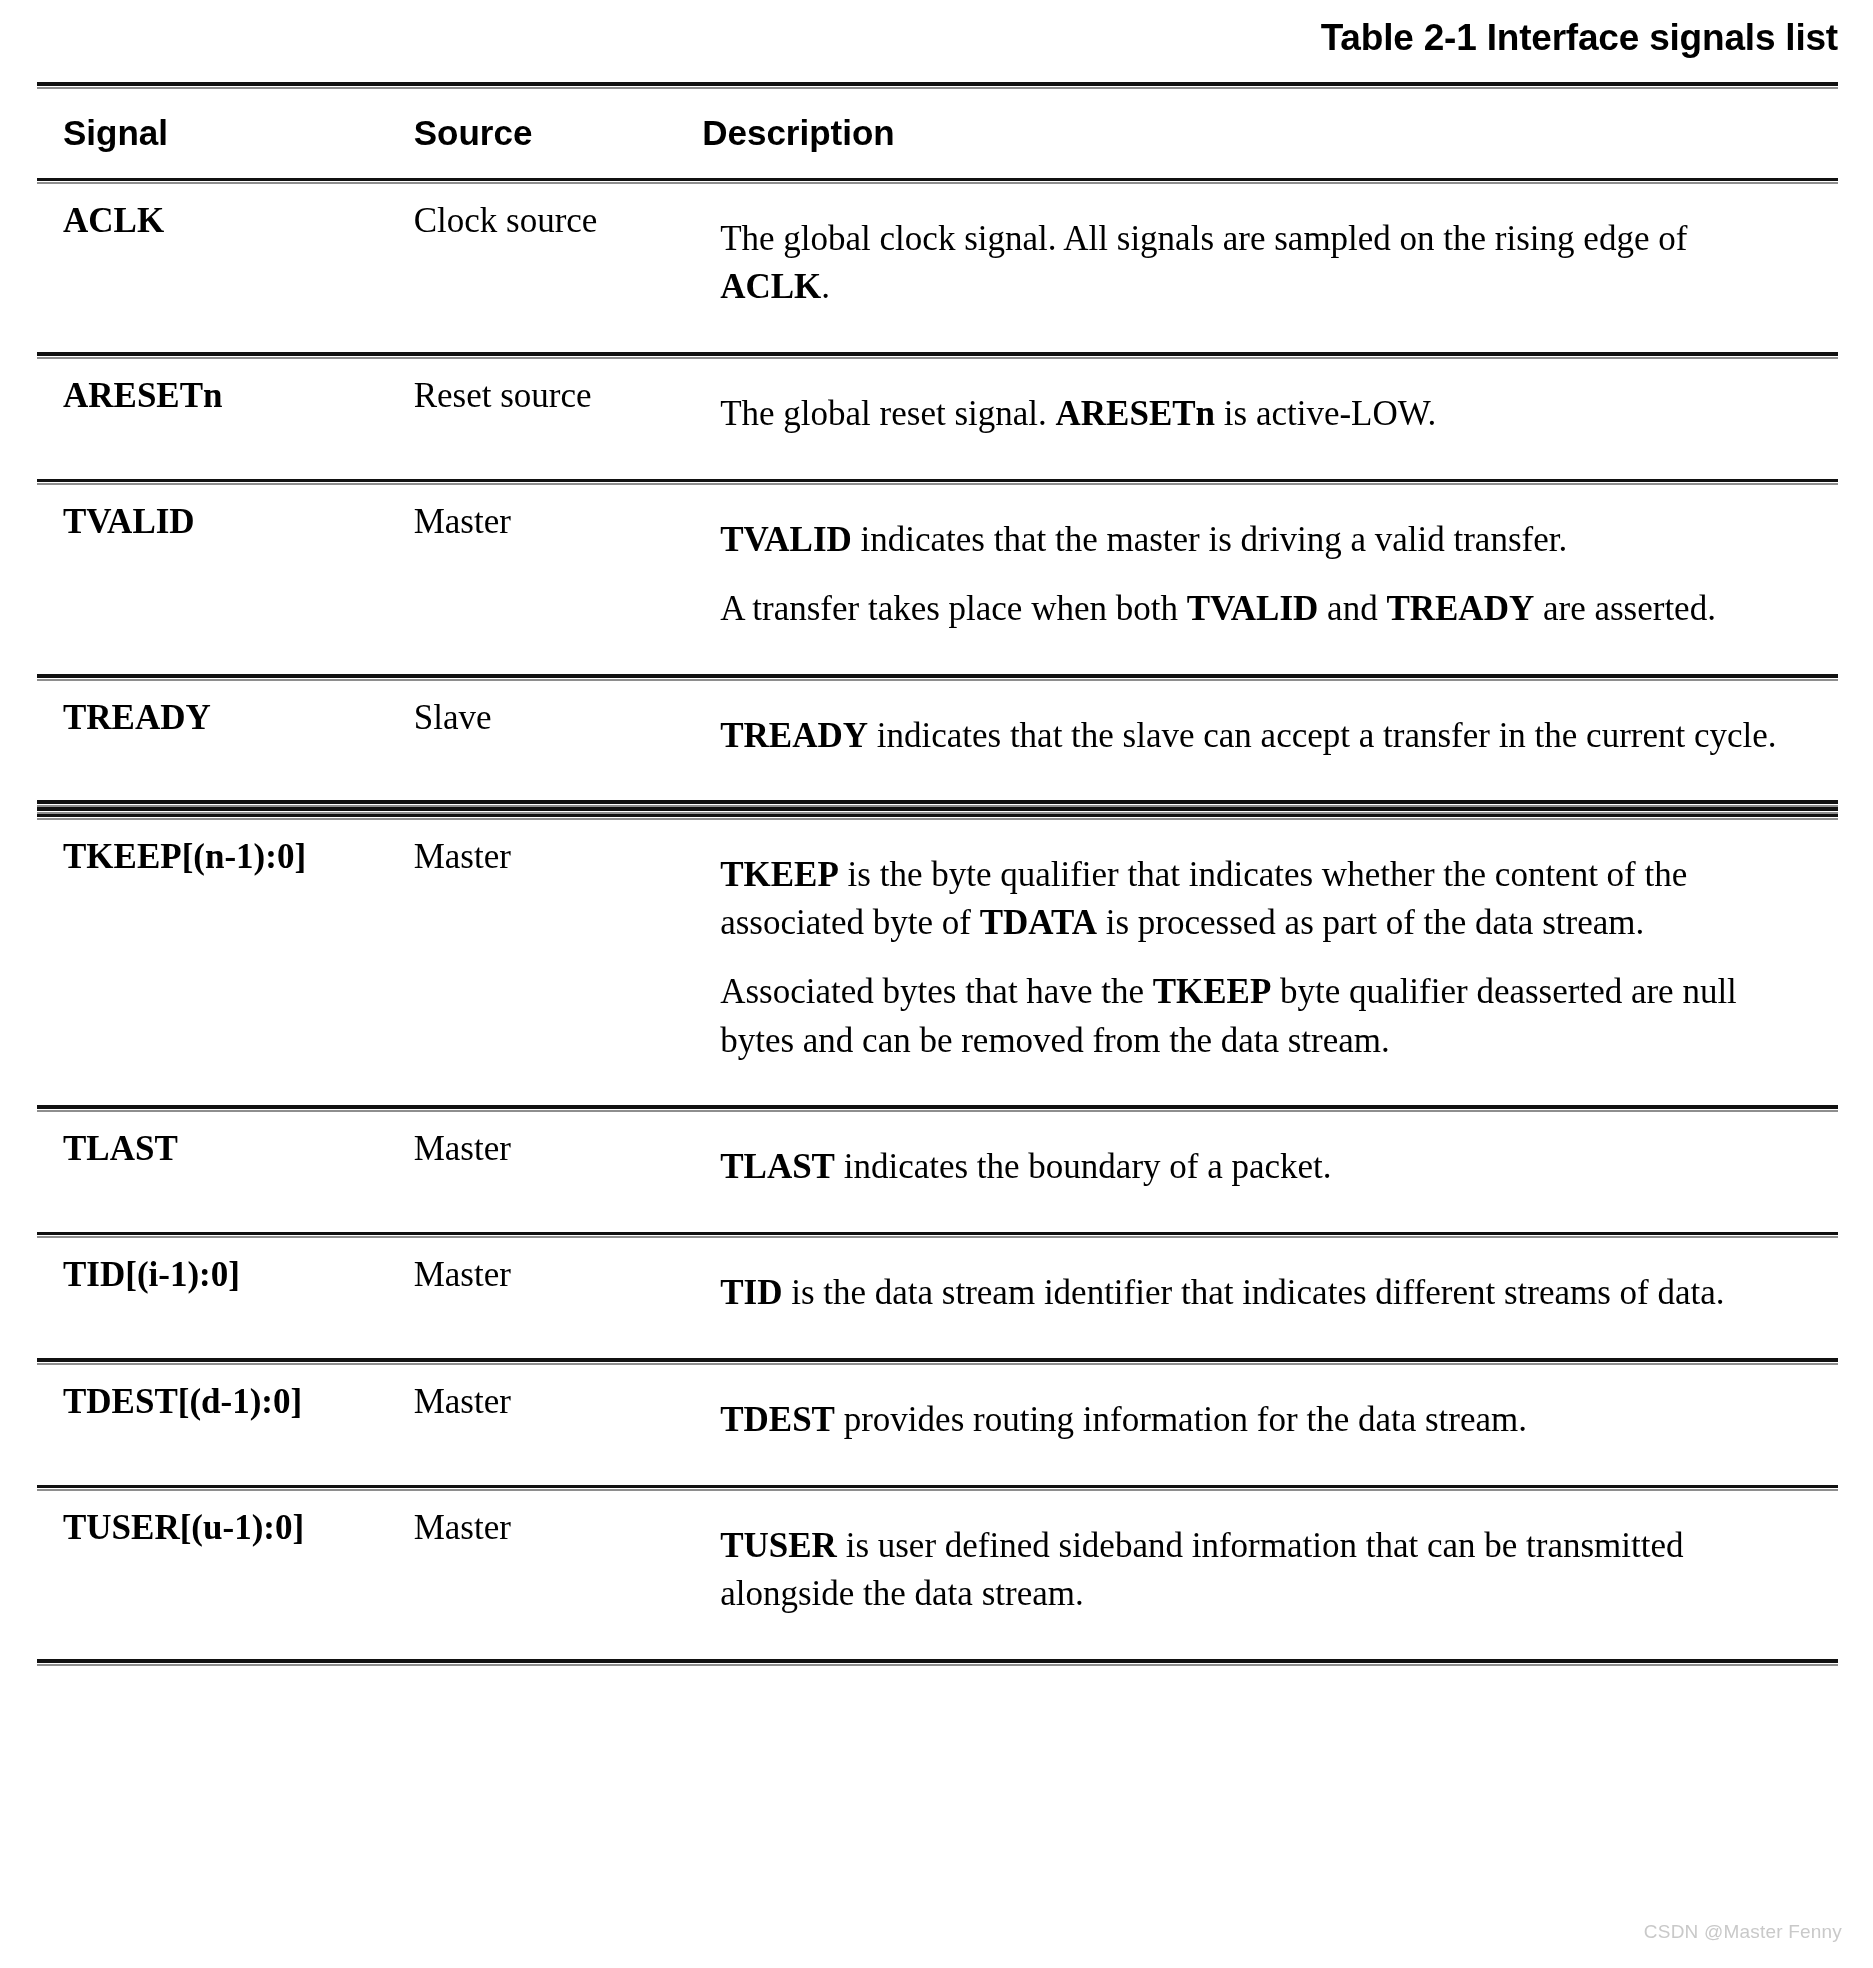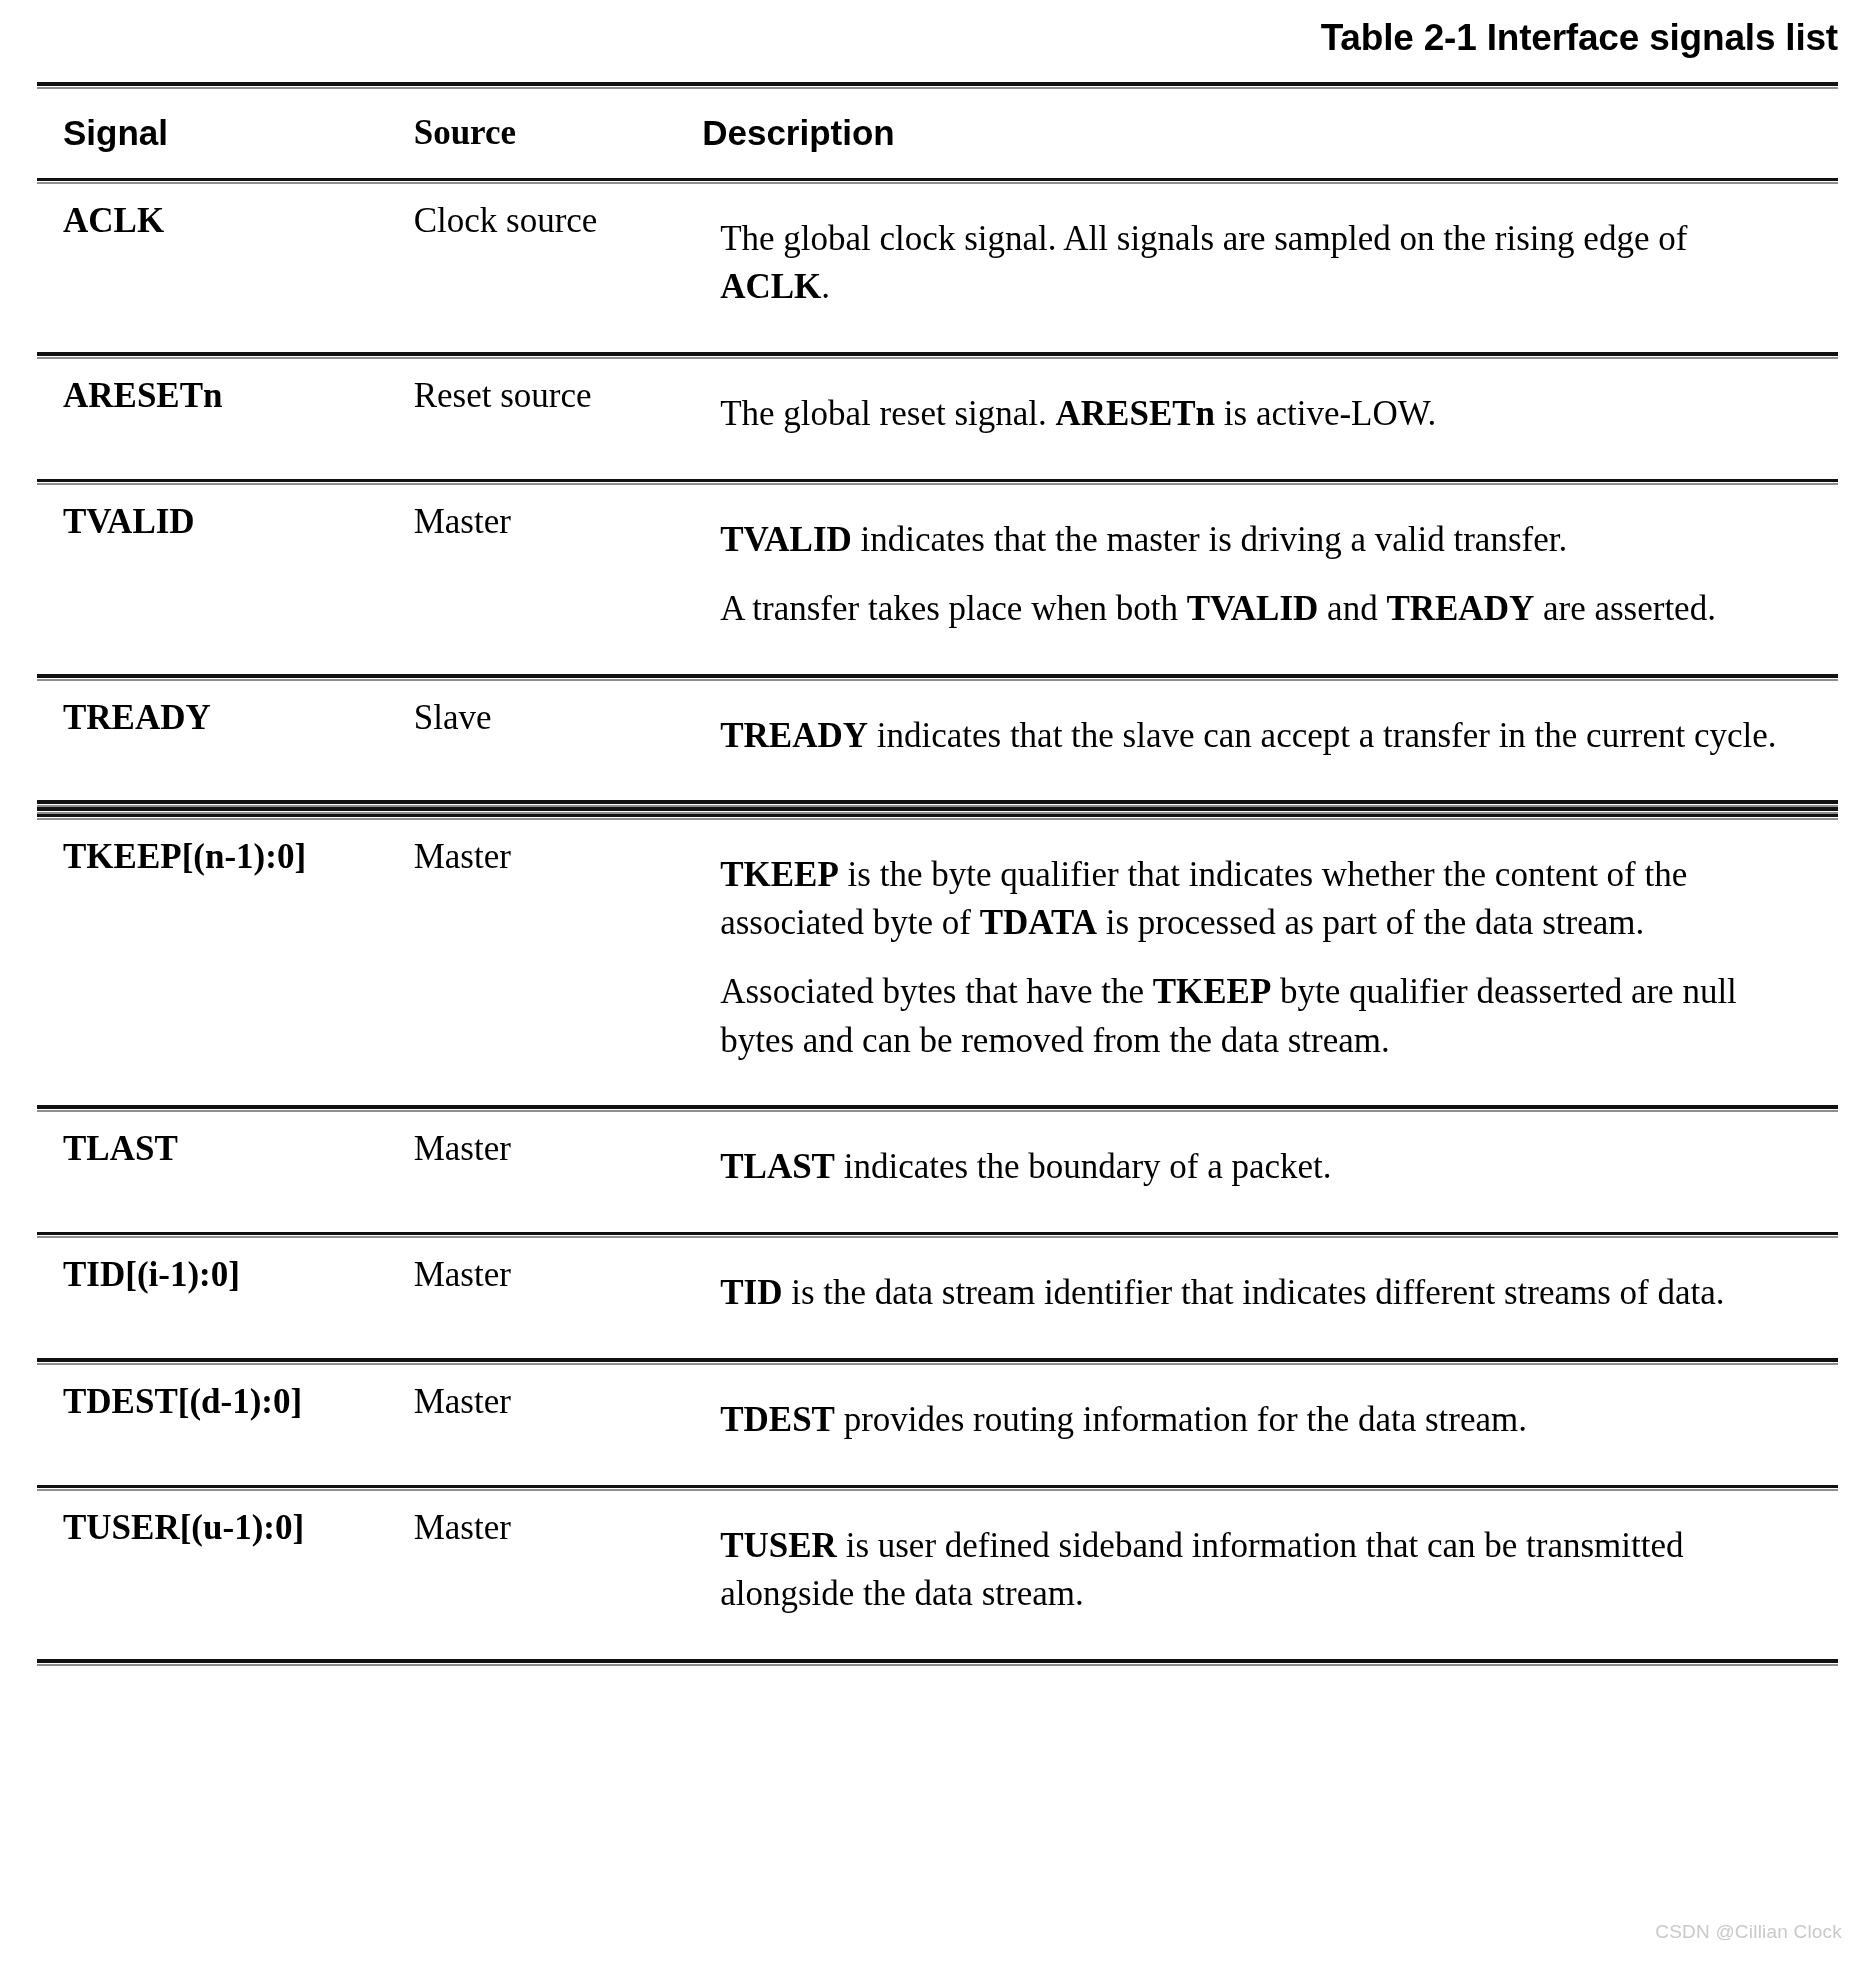--- a/index.html
+++ b/index.html
@@ -82,21 +82,21 @@
   
   tr.header-row td {
     font-family: "Liberation Sans", "DejaVu Sans", sans-serif;
     font-weight: bold;
     font-size: 35px;
     padding: 26px 0 28px 0;
     vertical-align: top;
     line-height: 1.0;
   }
   tr.header-row td.hd-signal { padding-left: 26px; }
-  tr.header-row td.hd-source { padding-left: 3.7px; font-family: Liberation Serif, serif; }
+  tr.header-row td.hd-source { padding-left: 3.7px; }
   tr.header-row td.hd-desc   { padding-left: 11.2px; }
 
   
   tr.data-row td {
     vertical-align: top;
     font-size: 35px;
     line-height: 1.38;
     padding-top: 13px;
     padding-bottom: 22.5px;
   }
@@ -296,16 +296,16 @@
           <tr class="rule-row">
             <td colspan="3" class="rule">
               <div class="bar"></div>
               <div class="bar2"></div>
             </td>
           </tr>
         </tbody>
     </table>
   </div>
 
-  <div class="watermark">CSDN @Cillian Clock</div>
+  <div class="watermark">CSDN @Master Fenny</div>
 
 </div>
 
 
 </body></html>

